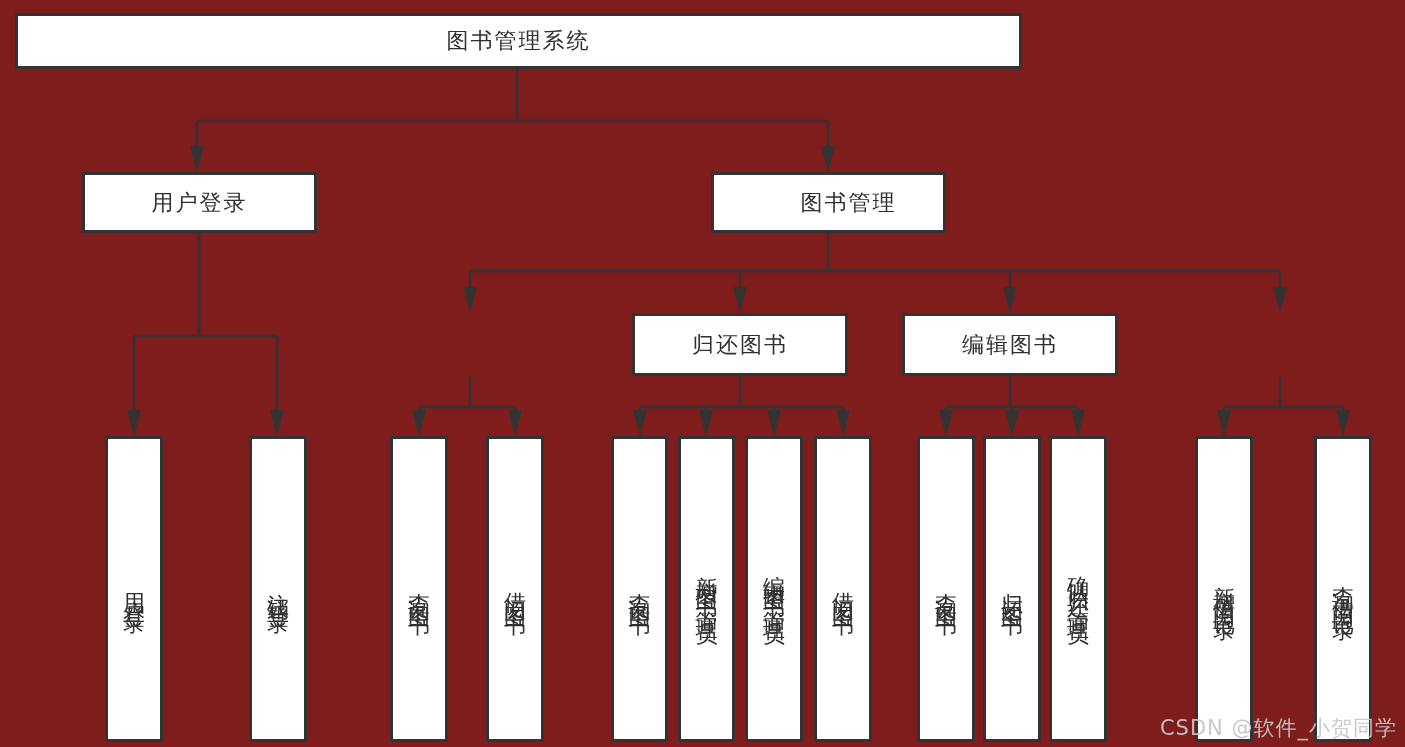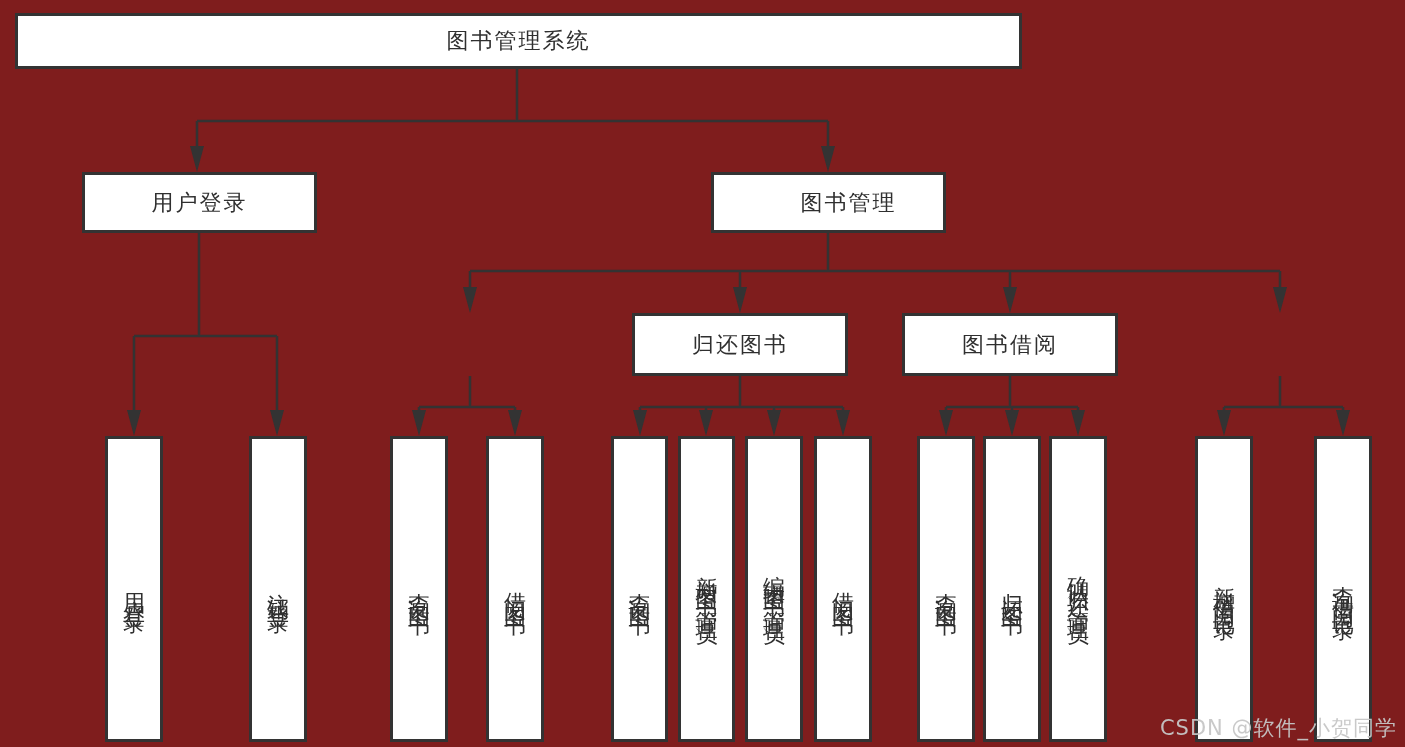--- a/index.html
+++ b/index.html
@@ -120,21 +120,21 @@
     <span>用户登录</span>
   </div>
   <div class="hbox" style="left:711px; top:172px; width:235px; height:61px;padding-left:40px;">
     <span>图书管理</span>
   </div>
 
   <div class="hbox" style="left:632px; top:313px; width:216px; height:63px;">
     <span>归还图书</span>
   </div>
   <div class="hbox" style="left:902px; top:313px; width:216px; height:63px;">
-    <span>图书借阅</span>
+    <span>编辑图书</span>
   </div>
 
   <div class="vbox" style="left:105px; top:436px; width:58px; height:306px;">
     <span class="vtext">用户登录</span>
   </div>
   <div class="vbox" style="left:249px; top:436px; width:58px; height:306px;">
     <span class="vtext">注销登录</span>
   </div>
 
   <div class="vbox" style="left:390px; top:436px; width:58px; height:306px;">

